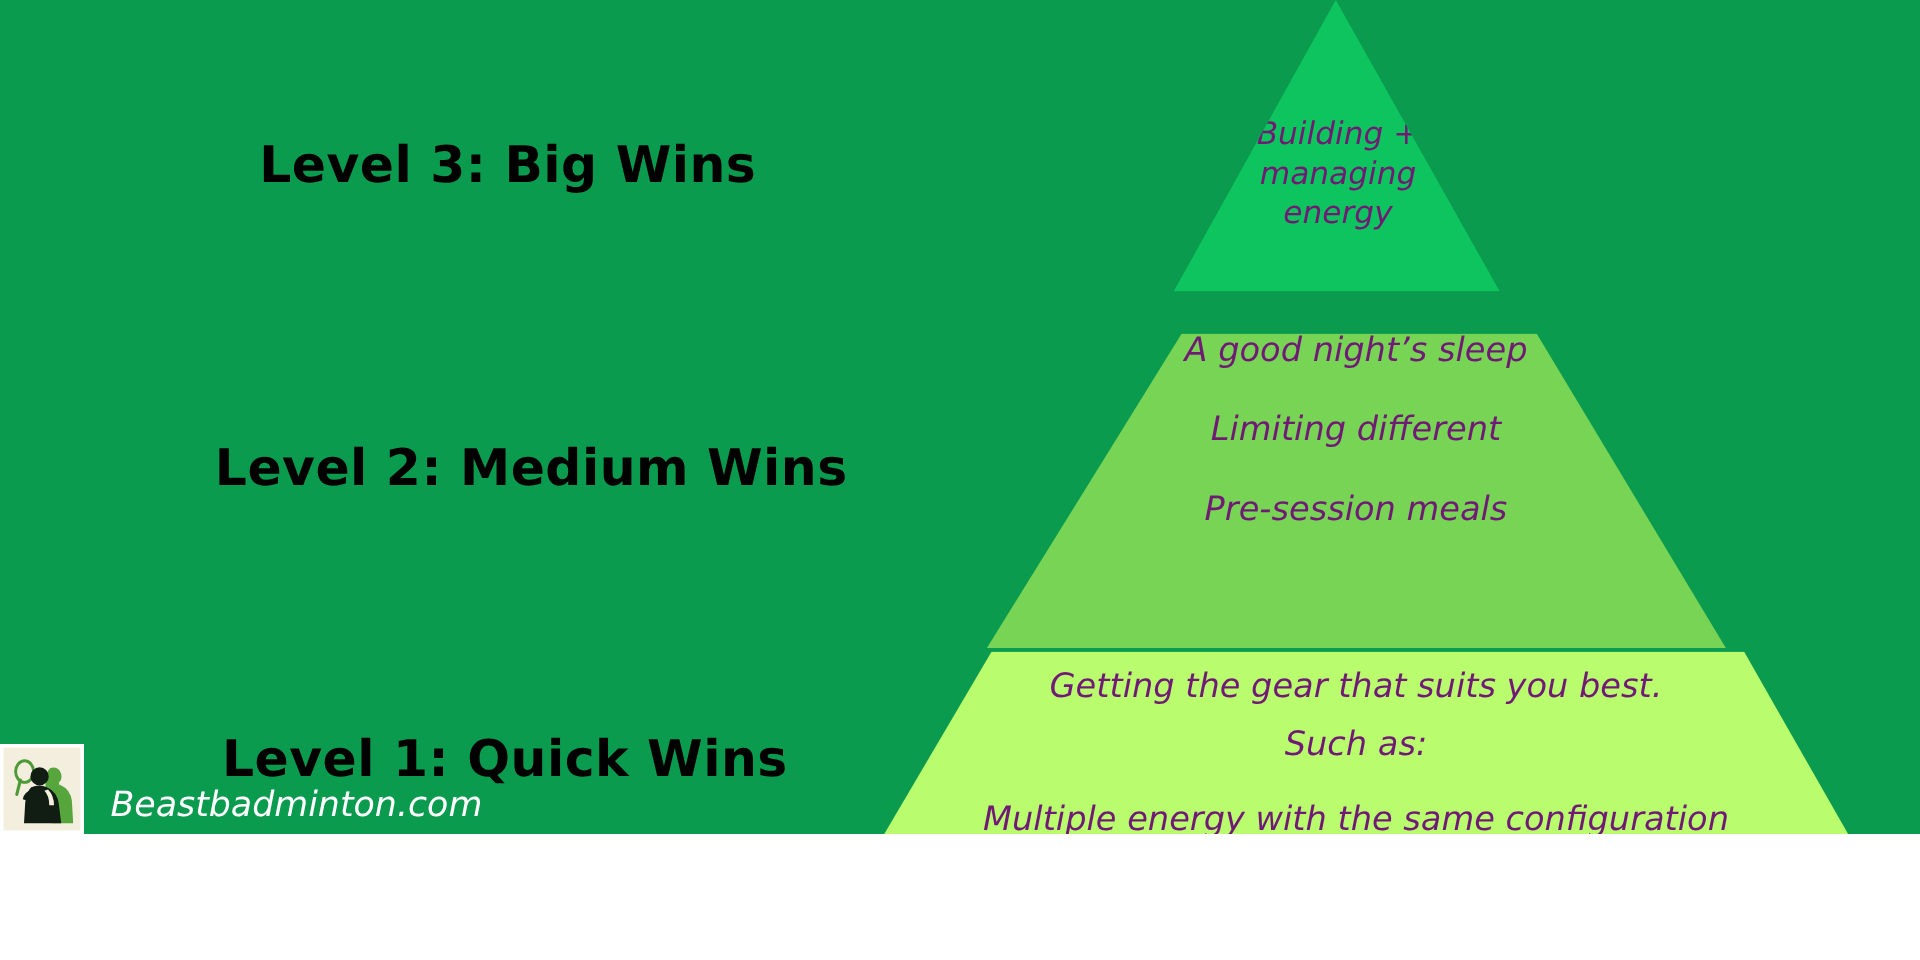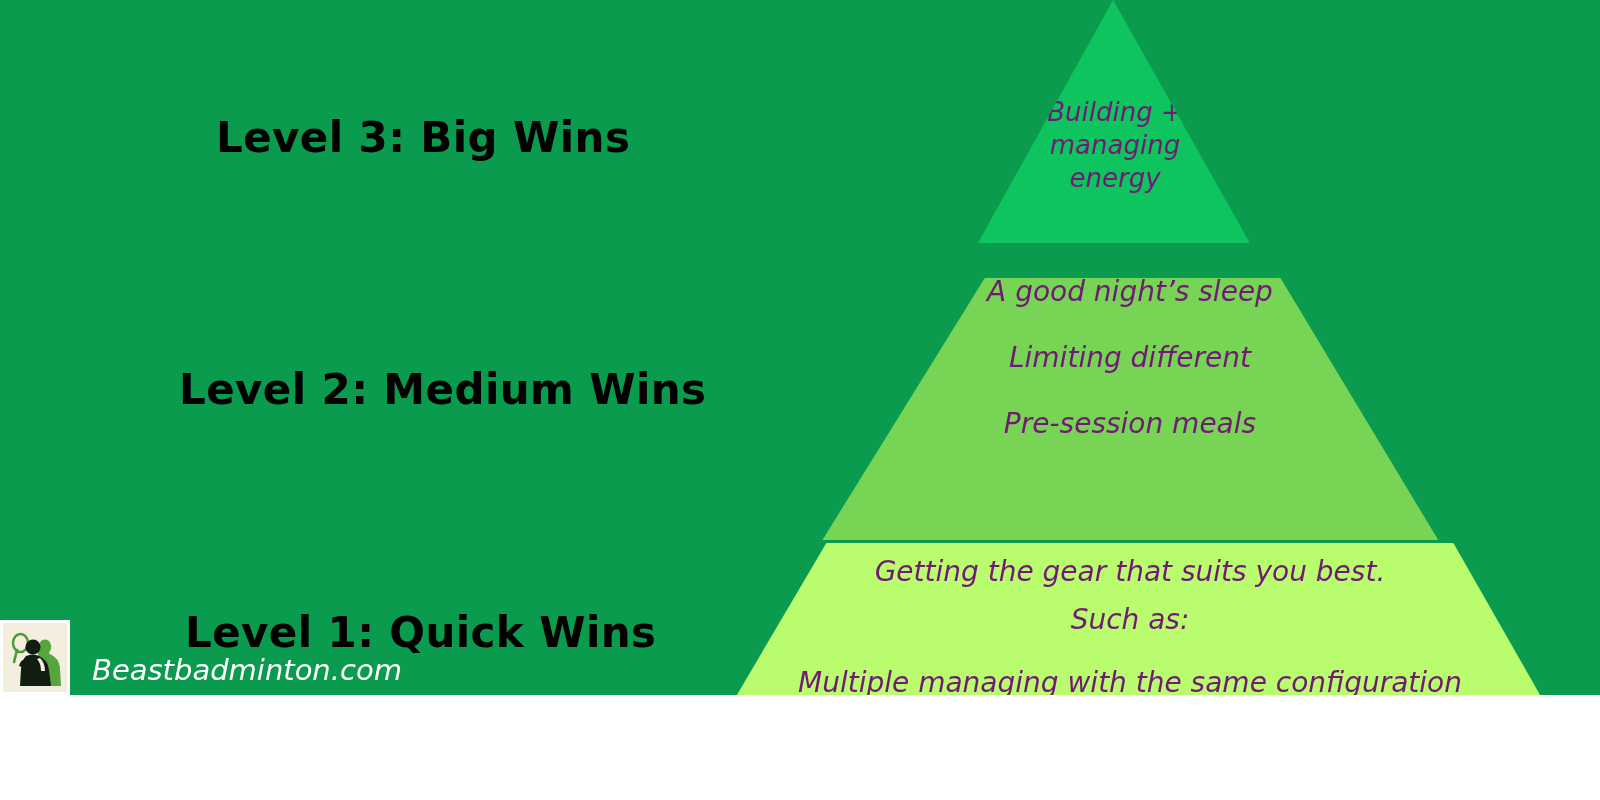--- a/index.html
+++ b/index.html
@@ -176,21 +176,21 @@
 
     <div id="tier-2" class="tier" style="background: rgb(119, 212, 85);">
       <div class="tier-text">A good night’s sleep</div>
       <div class="tier-text">Limiting different</div>
       <div class="tier-text">Pre-session meals</div>
     </div>
 
     <div id="tier-1" class="tier" style="background: rgb(185, 252, 109);">
       <div class="tier-text t1-line-a">Getting the gear that suits you best.</div>
       <div class="tier-text">Such as:</div>
-      <div class="tier-text t1-line-b">Multiple managing with the same configuration</div>
+      <div class="tier-text t1-line-b">Multiple energy with the same configuration</div>
     </div>
 
   </div>
 
   <div id="watermark">
     <div id="logo-badge" style="background: rgb(244, 238, 222);">
       <span>
         <svg width="58" height="60" viewBox="0 0 58 60" xmlns="http://www.w3.org/2000/svg">
 
           <ellipse cx="14.5" cy="15" rx="7.5" ry="9" fill="none" stroke="#4c9a35" stroke-width="2.4"></ellipse>

